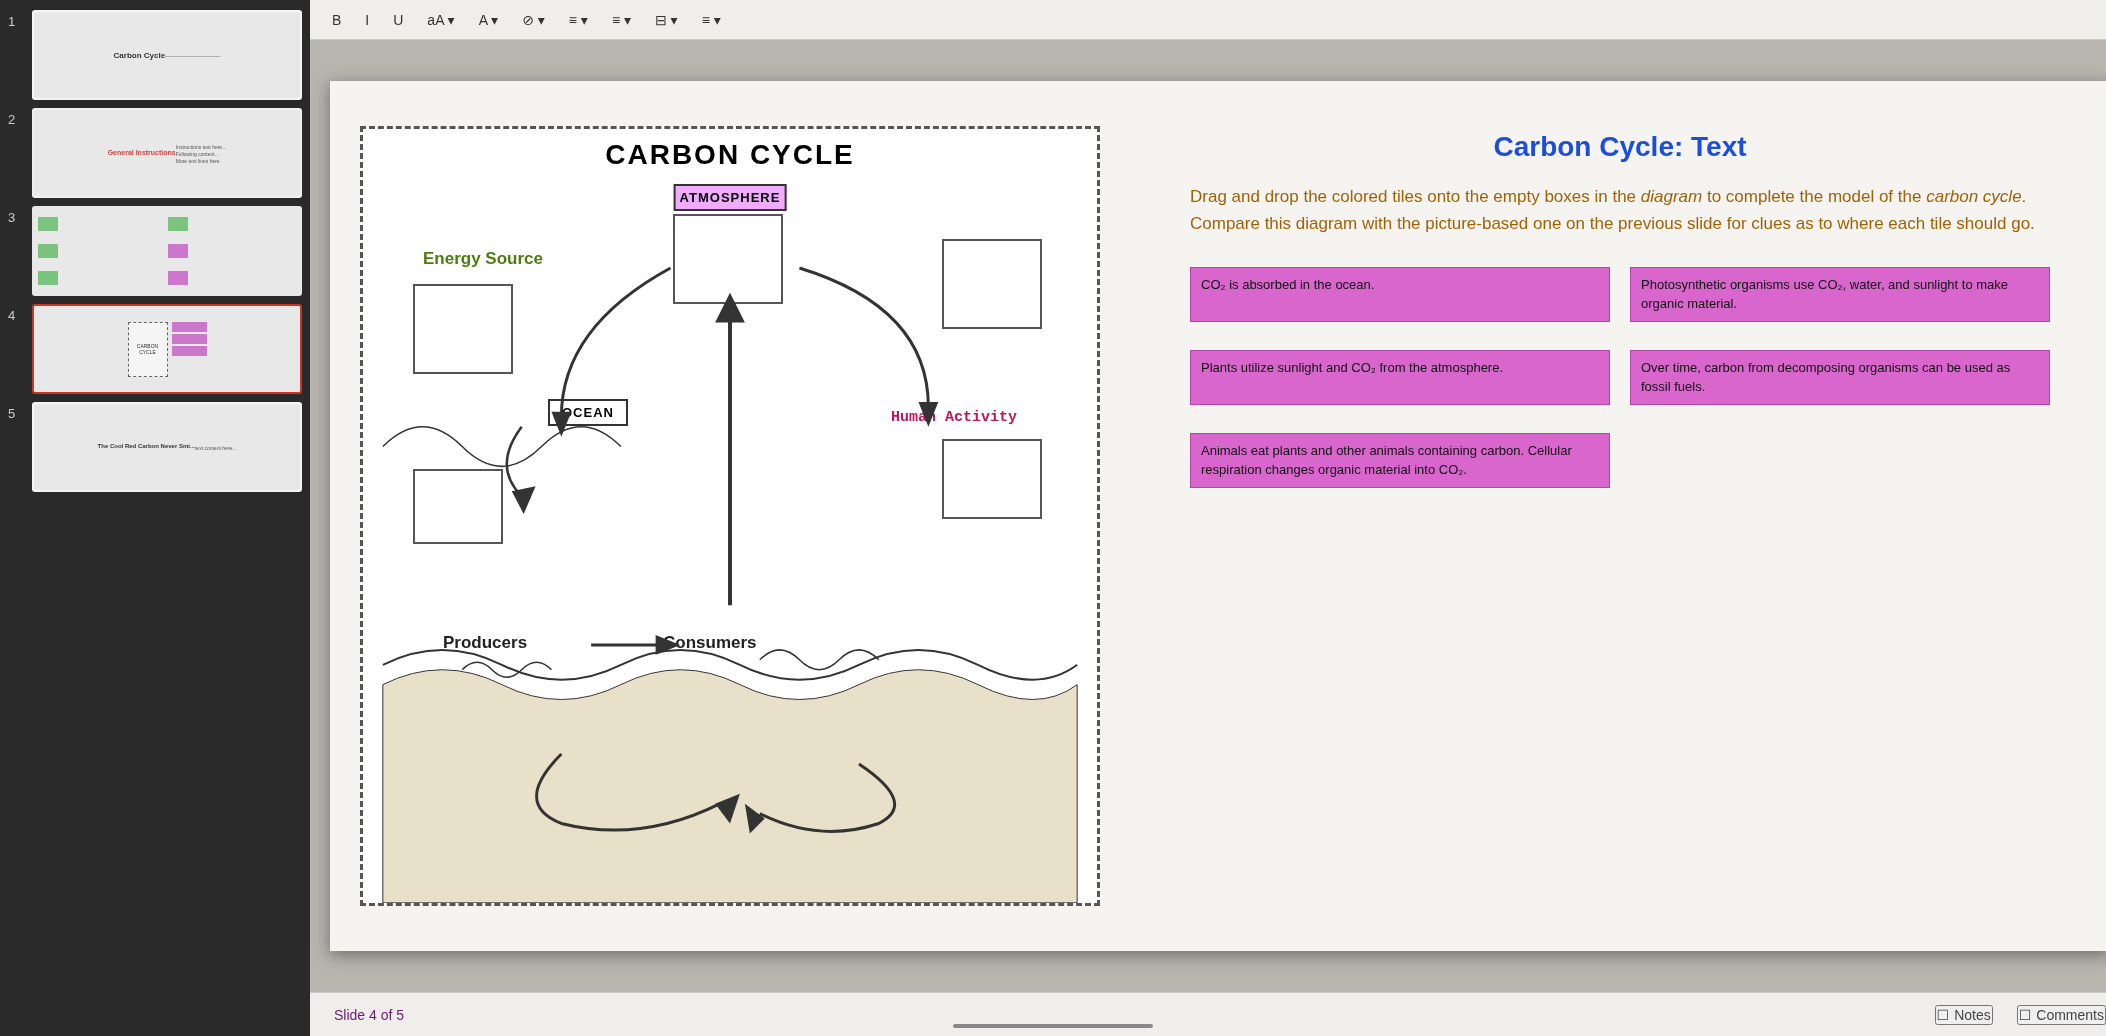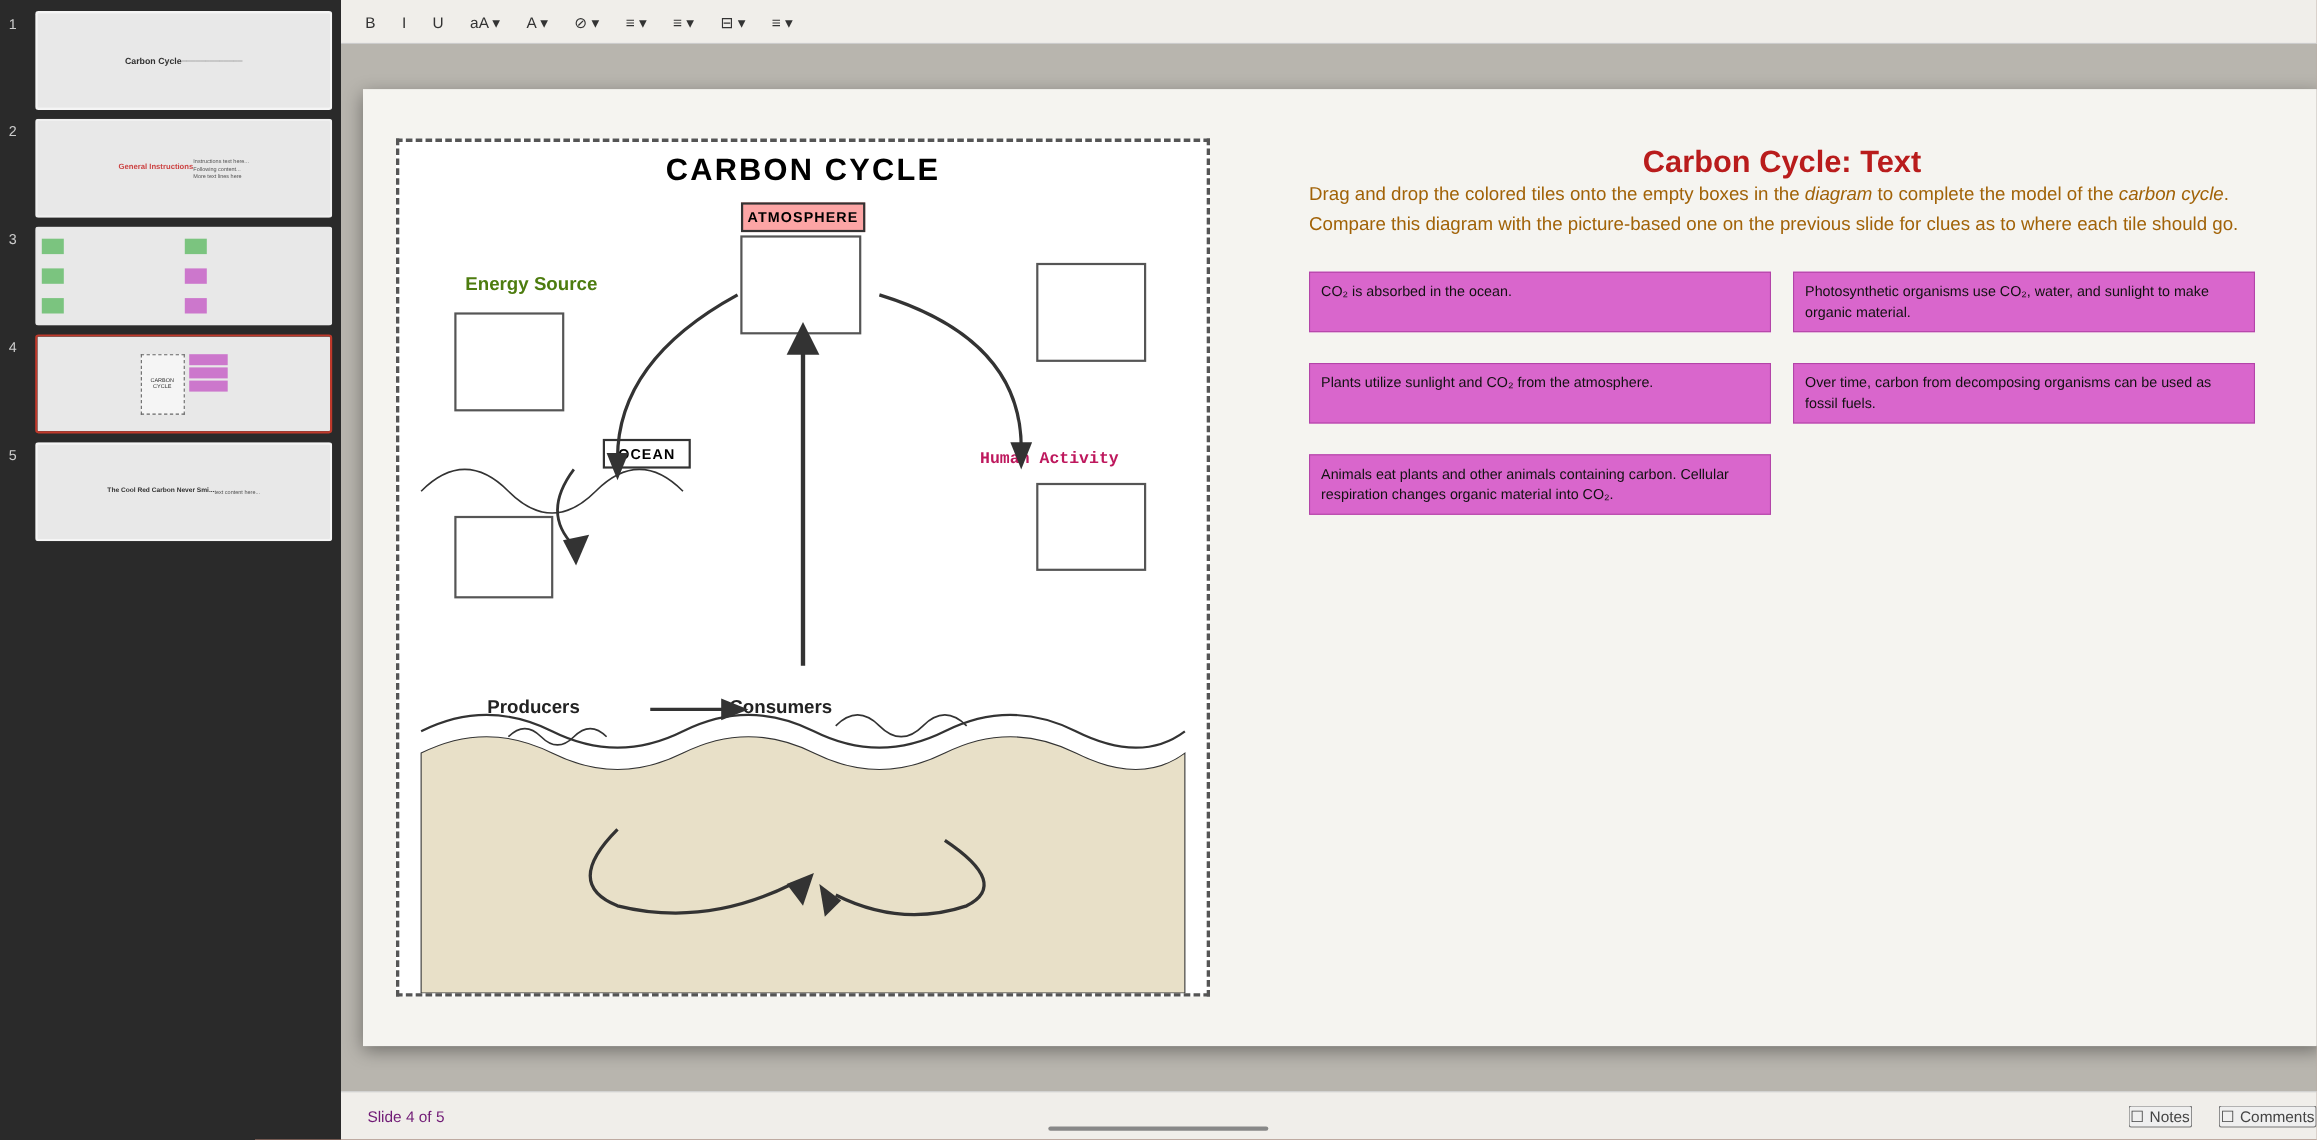--- a/index.html
+++ b/index.html
@@ -146,21 +146,21 @@
       margin-bottom: 8px;
       font-family: Arial Black, sans-serif;
     }
 
     .atmo-box {
       position: absolute;
       top: 55px;
       left: 50%;
       transform: translateX(-50%);
       border: 2px solid #333;
-      background: #fca5a5;
+      background: #f0abfc;
       padding: 4px 4px;
       font-size: 13px;
       font-weight: bold;
       letter-spacing: 1px;
     }
 
     .energy-label {
       position: absolute;
       top: 120px;
       left: 60px;
@@ -230,21 +230,22 @@
       flex: 1;
       padding: 50px 60px 30px 60px;
       display: flex;
       flex-direction: column;
     }
 
     .slide-heading {
       font-size: 28px;
       font-weight: bold;
       text-align: center;
-      color: #b91c1c;
+      margin-bottom: 20px;
+      color: #1d4ed8;
     }
 
     .slide-body-text {
       font-size: 17px;
       color: #a16207;
       line-height: 1.6;
       margin-bottom: 30px;
     }
 
     .slide-body-text em {

